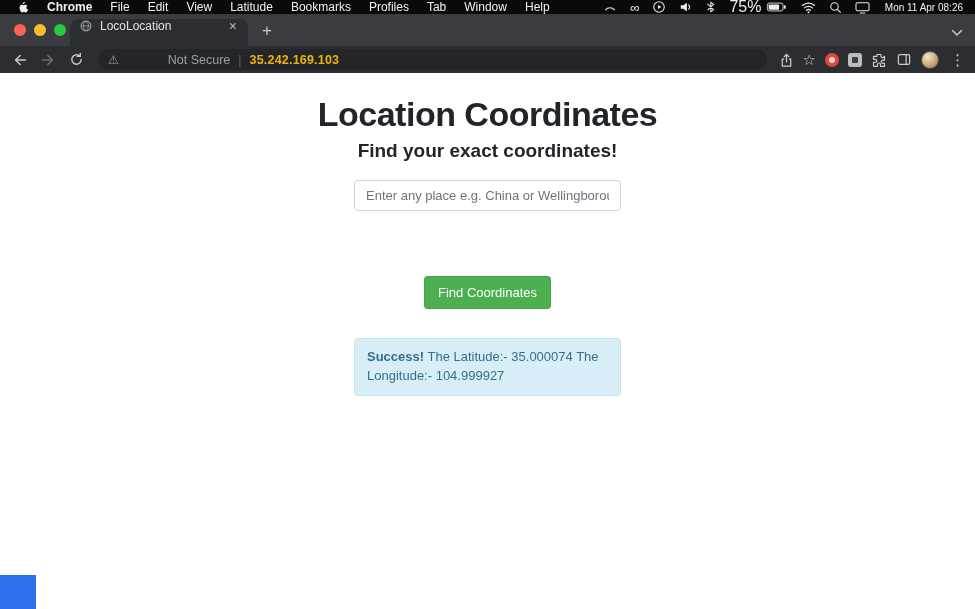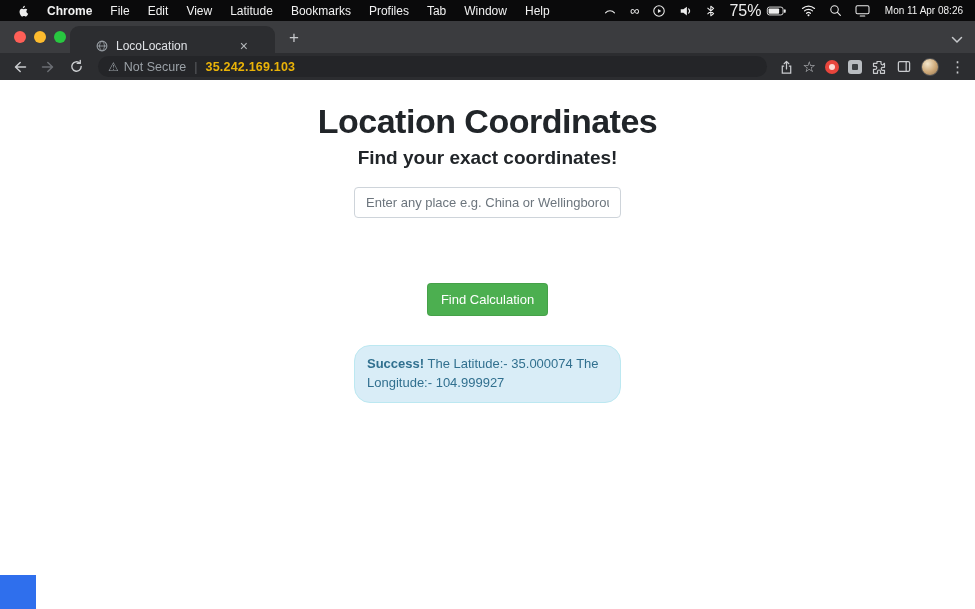--- a/index.html
+++ b/index.html
@@ -5,65 +5,65 @@
   * { box-sizing: border-box; }
   html,body { margin:0; padding:0; }
   body {
     width:975px; height:609px; overflow:hidden; position:relative;
     font-family:"Liberation Sans", sans-serif; background:#fff;
   }
   svg { display:block; }
 
   
   .menubar {
-    height:21px; background:#0a0a0b; color:#f2f2f2;
+    height:14px; background:#0a0a0b; color:#f2f2f2;
     display:flex; align-items:center; padding:0 6px 0 10px; font-size:12px;
   }
   .apple { padding:0 8px; display:flex; align-items:center; }
   .mitem { padding:0 9px; white-space:nowrap; }
   .brand { font-weight:700; }
   .mb-right { margin-left:auto; display:flex; align-items:center; gap:13px; padding-right:6px; }
   .mb-ic { display:flex; align-items:center; color:#ededed; }
   .mb-txt { font-size:16px; }
   .clock { font-size:10px; white-space:nowrap; padding-left:2px; }
   .inf { font-size:13px; line-height:1; }
 
   
   .tabstrip {
     height:32px; background:#3b3c3f; position:relative;
     display:flex; align-items:flex-end; padding:0 8px;
   }
   .lights { position:absolute; left:14px; top:10px; display:flex; gap:8px; }
   .light { width:12px; height:12px; border-radius:50%; }
   .l-red { background:#ff5f57; } .l-yellow { background:#febc2e; } .l-green { background:#28c840; }
   .tab {
-    margin-left:62px; width:205px; height:27px; background:#2c2d30;
-    border-radius:9px 9px 0 0; display:flex; align-items:flex-end; gap:7px;
-    padding:0 25px; color:#dfe1e5; font-size:12px;
+    margin-left:62px; width:178px; height:27px; background:#2c2d30;
+    border-radius:9px 9px 0 0; display:flex; align-items:flex-start; gap:7px;
+    padding:0 9px; color:#dfe1e5; font-size:12px;
   }
   .tab-title { flex:1; overflow:hidden; white-space:nowrap; }
   .tab-close { color:#b7babd; font-size:14px; line-height:1; padding:0 2px; }
   .newtab {
     width:26px; height:26px; margin:0 0 2px 6px; color:#c7c9cc; font-size:17px;
     display:flex; align-items:center; justify-content:center; border-radius:50%;
   }
   .strip-chevron { position:absolute; right:12px; bottom:9px; }
 
   
   .toolbar {
     height:27px; background:#2c2d30; display:flex; align-items:center;
     padding:0 8px; gap:4px;
   }
   .nav-ic { width:24px; height:22px; display:flex; align-items:center; justify-content:center; }
   .omnibox {
     flex:1; height:21px; margin:0 6px; padding:0 10px; border-radius:11px;
     background:#242528; display:flex; align-items:center; font-size:12.5px;
   }
   .warn { color:#9aa0a6; font-size:12px; margin-right:5px; }
-  .sec { color:#9aa0a6; }
+  .sec { color:#9aa0a6;margin-left:44px; }
   .sep { color:#5c5e62; margin:0 8px; }
   .url { color:#eab308; font-weight:700; letter-spacing:.2px; }
   .tb-right { display:flex; align-items:center; gap:9px; padding-left:2px; }
   .tb-ic { display:flex; align-items:center; justify-content:center; color:#c9cbce; }
   .star { font-size:15px; line-height:1; }
   .kebab { font-size:15px; line-height:1; padding:0 2px; }
   .ext-red { width:14px; height:14px; border-radius:50%; background:#e8453c; position:relative; }
   .ext-red::after { content:""; position:absolute; left:4px; top:4px; width:6px; height:6px; border-radius:50%; background:#fbd9d4; }
   .ext-grey { width:14px; height:14px; border-radius:3px; background:#b9bdc1; position:relative; }
   .ext-grey::after { content:""; position:absolute; left:4px; top:4px; width:6px; height:6px; background:#3c4043; border-radius:1px; }
@@ -83,21 +83,21 @@
     font-family:"Liberation Sans", sans-serif; outline:none; background:#fff;
   }
   .place-input::placeholder { color:#6c757d; }
   .btn-success {
     display:inline-block; margin-top:65px; padding:8px 13px; border:1px solid rgba(0,0,0,.08);
     border-radius:4px; background:#4caf50; color:#ffffff; font-size:13px;
     font-family:"Liberation Sans", sans-serif; cursor:pointer;
   }
   .alert-info {
     width:267px; margin:29px auto 0; padding:9px 12px; text-align:left;
-    background:#d9edf7; border:1px solid #bce8f1; border-radius:16px;
+    background:#d9edf7; border:1px solid #bce8f1; border-radius:4px;
     color:#31708f; font-size:13px; line-height:1.45;
   }
   .alert-info strong { font-weight:700; }
 
   .blue-corner { position:absolute; left:0; bottom:0; width:36px; height:34px; background:#2f6fed; }
 </style>
 </head>
 <body>
 
 <div class="menubar">
@@ -244,21 +244,21 @@
   </div>
 </div>
 
 <div class="page">
   <h1 class="page-title">Location Coordinates</h1>
   <div class="page-subtitle">Find your exact coordinates!</div>
 
   <input class="place-input" type="text" placeholder="Enter any place e.g. China or Wellingborough" style="">
 
   <div>
-    <button class="btn-success">Find Calculation</button>
+    <button class="btn-success">Find Coordinates</button>
   </div>
 
   <div class="alert-info">
     <strong>Success!</strong>
     <span>The Latitude:- 35.000074 The Longitude:- 104.999927</span>
   </div>
 </div>
 
 <div class="blue-corner"></div>
 

